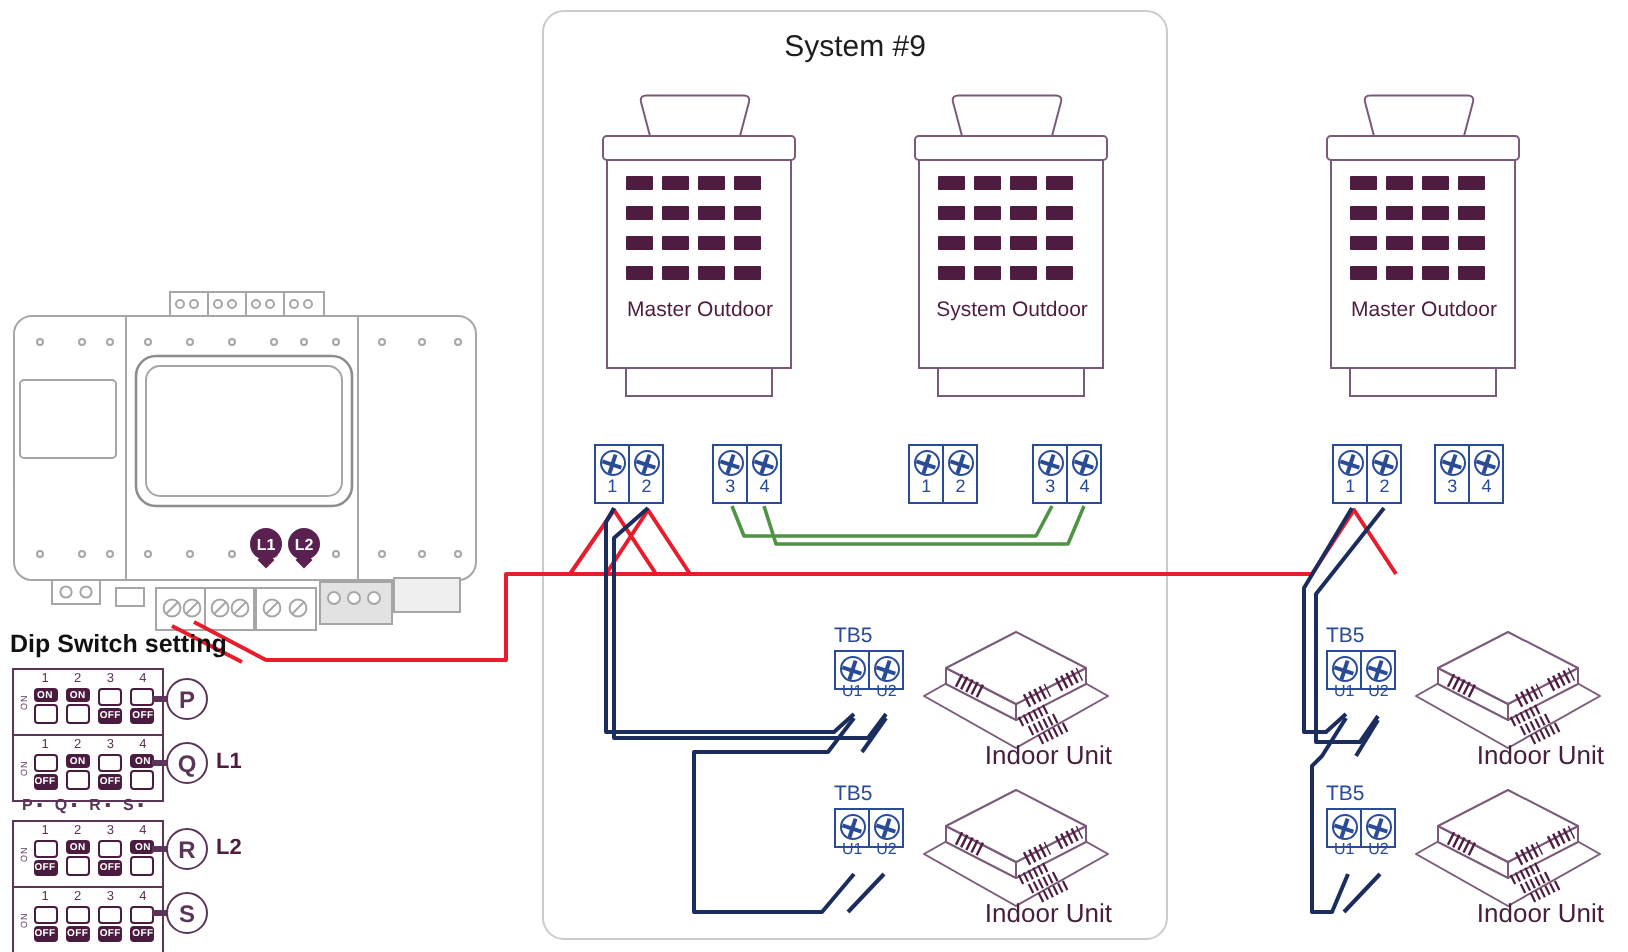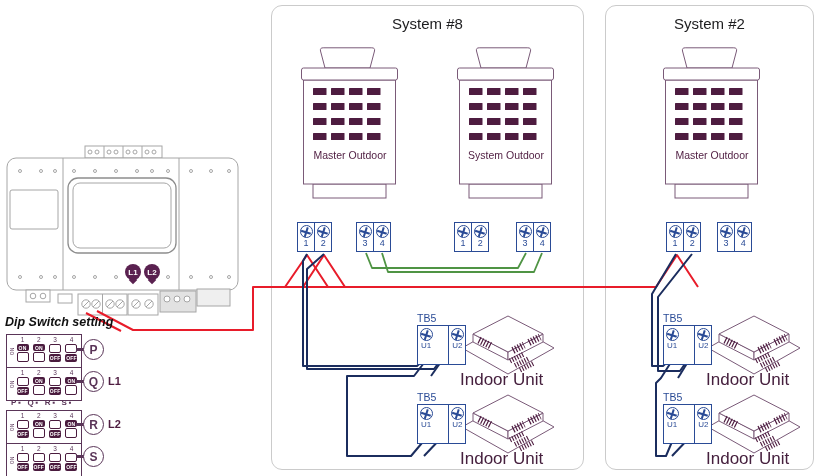--- a/index.html
+++ b/index.html
@@ -21,44 +21,44 @@
   .hatch7{stroke:var(--plum);stroke-width:7;stroke-dasharray:1.2 1.7;fill:none;}
   .hatch5{stroke:var(--plum);stroke-width:5;stroke-dasharray:1.1 1.6;fill:none;}
   .ctrl rect,.ctrl line,.ctrl circle,.ctrl path{stroke:var(--ctrl);fill:#fff;stroke-width:1;}
   .ctrl .fillg{fill:#e2e2e2;}
   .ctrl .fillg2{fill:#efefef;}
   .wr{stroke:var(--wire_red);stroke-width:2;fill:none;stroke-linejoin:round;}
   .wn{stroke:var(--wire_navy);stroke-width:2;fill:none;stroke-linejoin:round;}
   .wg{stroke:var(--wire_green);stroke-width:1.8;fill:none;stroke-linejoin:round;}
   .ulabel{position:absolute;width:100px;text-align:center;font-size:10.5px;
     color:var(--plum);z-index:2;}
-  .ilabel{position:absolute;width:96px;text-align:left;font-size:17px;
+  .ilabel{position:absolute;width:96px;text-align:right;font-size:13px;
     color:#46203e;z-index:2;}
   .tblock{position:absolute;display:flex;border:1.6px solid var(--terminal_navy);
     background:#fff;z-index:2;box-sizing:border-box;height:30px;}
   .tcell{width:16.2px;display:flex;flex-direction:column;align-items:center;}
   .tcell + .tcell{border-left:1.6px solid var(--terminal_navy);}
   .screw{width:11px;height:11px;border:1.5px solid var(--terminal_navy);
     border-radius:50%;position:relative;margin-top:2px;flex:none;}
   .screw::before,.screw::after{content:"";position:absolute;background:var(--terminal_navy);
     left:50%;top:50%;}
   .screw::before{width:10px;height:1.5px;transform:translate(-50%,-50%) rotate(18deg);}
   .screw::after{width:1.5px;height:10px;transform:translate(-50%,-50%) rotate(18deg);}
   .tnum{font-size:9px;color:var(--terminal_navy);line-height:1;margin-top:1px;}
-  .tb5block{height:40px;gap:14px;}
+  .tb5block{height:20px;}
   .tb5block .tnum{font-size:8px;}
   .tb5label{position:absolute;width:34px;text-align:left;font-size:10.5px;
     color:var(--terminal_navy);z-index:2;}
   .badge{position:absolute;width:16px;height:16px;border-radius:50%;background:var(--badge);
     color:#fff;font-size:8px;font-weight:bold;display:flex;align-items:center;
     justify-content:center;z-index:3;}
   .badge::after{content:"";position:absolute;left:5px;bottom:-3px;width:6px;height:6px;
     background:var(--badge);transform:rotate(45deg);z-index:-1;}
   .dip-title{position:absolute;left:5px;top:315px;font-size:12.5px;font-weight:bold;
-    color:#111;z-index:2;font-style:italic;}
+    color:#111;z-index:2;}
   .dip-block{position:absolute;left:6px;width:70px;height:30px;border:1.2px solid var(--dip);
     background:#fff;display:flex;align-items:stretch;padding:1px 2px;z-index:2;
     box-sizing:content-box;}
   .dip-rail{width:6px;display:flex;align-items:center;justify-content:center;
     font-size:4.5px;color:var(--dip);writing-mode:vertical-rl;transform:rotate(180deg);
     letter-spacing:0.5px;}
   .dip-cols{display:flex;gap:3px;flex:1;justify-content:space-between;padding:0 1px;}
   .dip-col{display:flex;flex-direction:column;align-items:center;width:13px;}
   .dip-num{font-size:6.5px;color:var(--dip);line-height:1.2;}
   .dip-switch{width:12px;height:18px;display:flex;flex-direction:column;gap:1px;}
@@ -76,24 +76,21 @@
     color:var(--plum);z-index:2;}
   .dip-legend{position:absolute;left:11px;top:398px;font-size:8px;font-weight:bold;
     color:var(--dip);letter-spacing:2px;z-index:2;}
 </style>
 </head>
 <body>
 
 <div class="canvas">
 
   <div class="sysbox" style="left:271px;width:311px;">
-    <div class="systitle">System #8</div>
-  </div>
-  <div class="sysbox" style="left:605px;width:207px;">
-    <div class="systitle">System #2</div>
+    <div class="systitle">System #9</div>
   </div>
 
   <svg class="layer" width="814" height="476" viewBox="0 0 814 476">
     <defs>
       <symbol id="sym-outdoor" viewBox="0 0 100 155">
         <path class="ol" d="M25,21 L20.5,4 Q19.8,0.8 23.2,0.8 L71.8,0.8 Q75.2,0.8 74.5,4 L70,21 Z"></path>
         <rect class="ol" x="13" y="137" width="73" height="14"></rect>
         <rect class="ol" x="3.5" y="33" width="92" height="104"></rect>
         <rect class="ol" x="1.5" y="21" width="96" height="12" rx="2"></rect>
         <g>

